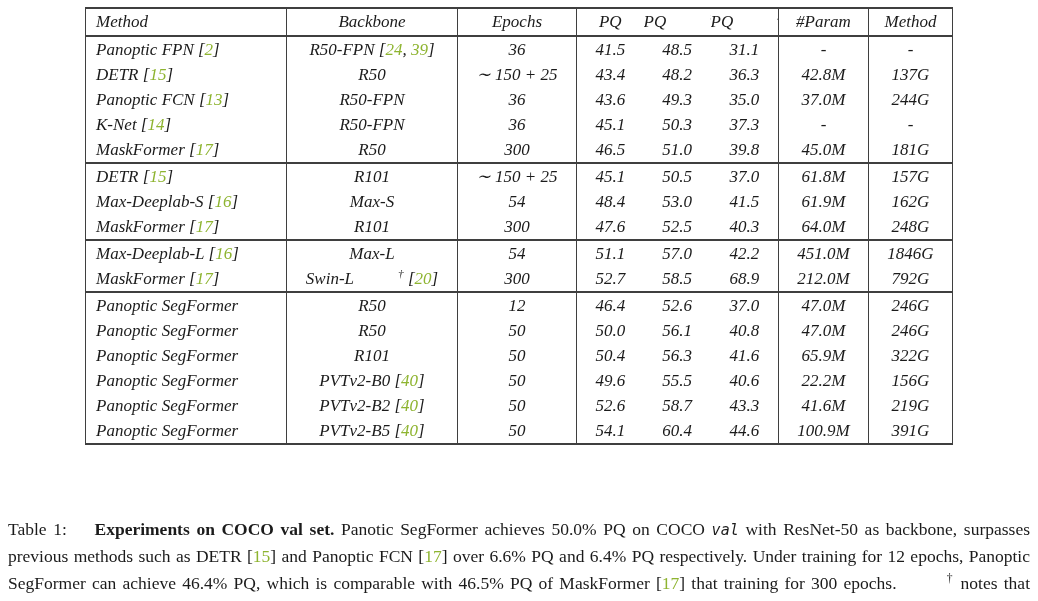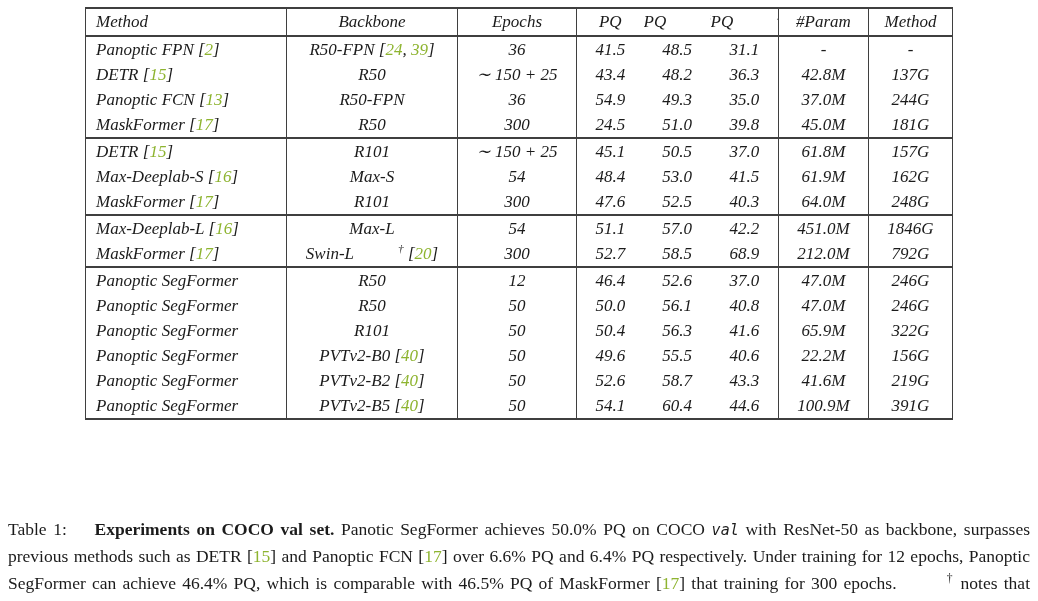--- a/index.html
+++ b/index.html
@@ -79,31 +79,41 @@
           <td class="bl"><span>43.4</span></td>
           <td class=""><span>48.2</span></td>
           <td class=""><span>36.3</span></td>
           <td class="bl"><span>42.8M</span></td>
           <td class="bl"><span>137G</span></td>
         </tr>
         <tr>
           <td class="c0 "><span>Panoptic FCN [</span><span class="cite">13</span><span>]</span></td>
           <td class="bl"><span>R50-FPN</span></td>
           <td class="bl"><span>36</span></td>
-          <td class="bl"><span>54.9</span></td>
+          <td class="bl"><span>43.6</span></td>
           <td class=""><span>49.3</span></td>
           <td class=""><span>35.0</span></td>
           <td class="bl"><span>37.0M</span></td>
           <td class="bl"><span>244G</span></td>
         </tr>
         <tr>
+          <td class="c0 "><span>K-Net [</span><span class="cite">14</span><span>]</span></td>
+          <td class="bl"><span>R50-FPN</span></td>
+          <td class="bl"><span>36</span></td>
+          <td class="bl"><span>45.1</span></td>
+          <td class=""><span>50.3</span></td>
+          <td class=""><span>37.3</span></td>
+          <td class="bl"><span>-</span></td>
+          <td class="bl"><span>-</span></td>
+        </tr>
+        <tr>
           <td class="c0 "><span>MaskFormer [</span><span class="cite">17</span><span>]</span></td>
           <td class="bl"><span>R50</span></td>
           <td class="bl"><span>300</span></td>
-          <td class="bl"><span>24.5</span></td>
+          <td class="bl"><span>46.5</span></td>
           <td class=""><span>51.0</span></td>
           <td class=""><span>39.8</span></td>
           <td class="bl"><span>45.0M</span></td>
           <td class="bl"><span>181G</span></td>
         </tr>
       </tbody>
       <tbody class="sep">
         <tr>
           <td class="c0 "><span>DETR [</span><span class="cite">15</span><span>]</span></td>
           <td class="bl"><span>R101</span></td>

